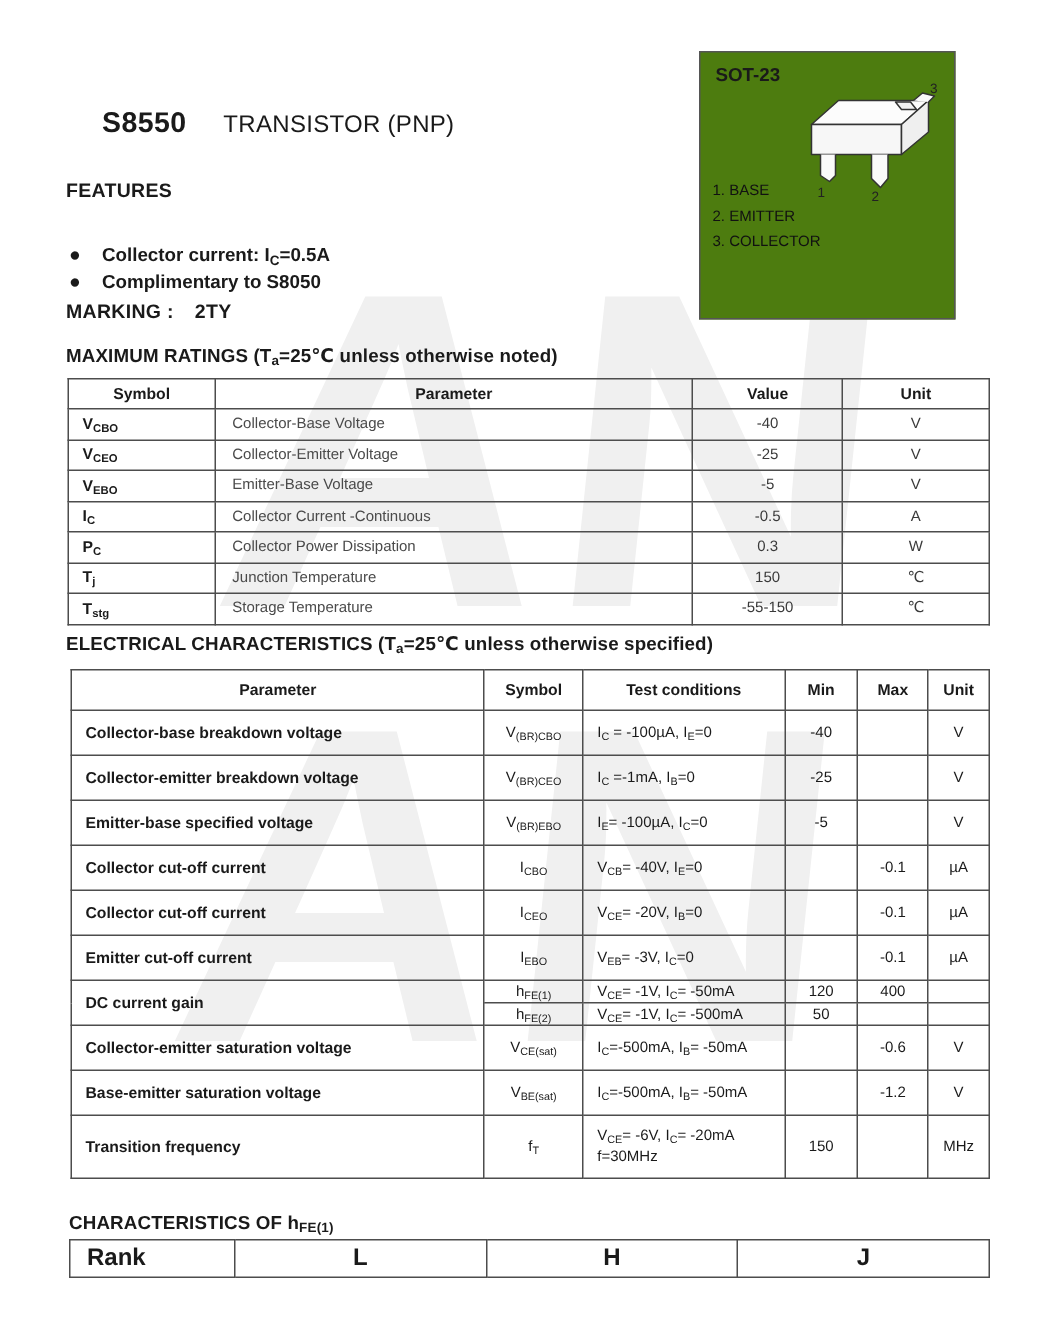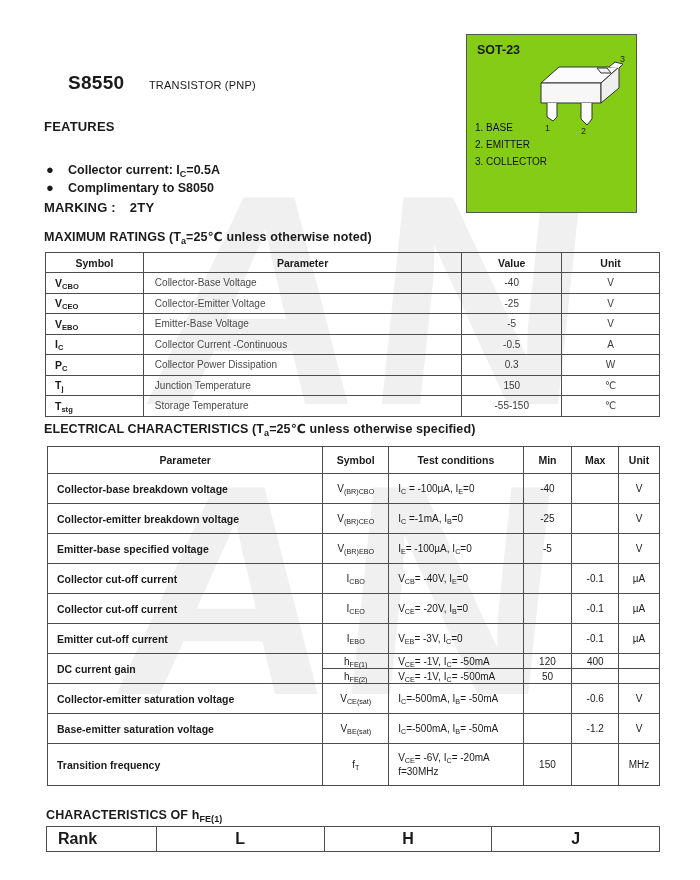--- a/index.html
+++ b/index.html
@@ -31,41 +31,41 @@
     letter-spacing:6px;
   }
   .wm1{left:150px;top:150px;font-size:300px;line-height:300px;transform:skewX(-6deg);}
   .wm2{left:120px;top:440px;font-size:300px;line-height:300px;transform:skewX(-6deg);}
 
   .content{position:relative;z-index:2;}
 
   
   .hdr{position:absolute;left:68px;top:72px;}
   .part-no{font-size:19px;font-weight:bold;letter-spacing:.3px;display:inline-block;}
-  .part-desc{font-size:11px;display:inline-block;margin-left:20px;letter-spacing:.2px;}
+  .part-desc{font-size:16px;display:inline-block;margin-left:20px;letter-spacing:.2px;}
 
   .features-title{position:absolute;left:44px;top:119px;font-size:13px;font-weight:bold;letter-spacing:.2px;}
   .feat{position:absolute;left:46px;font-size:12.5px;font-weight:bold;}
   .feat .bullet{display:inline-block;width:22px;font-size:13px;}
   .f1{top:140px;margin-top:40px;}
   .f2{top:162px;}
 
   .marking{position:absolute;left:44px;top:200px;font-size:13px;font-weight:bold;letter-spacing:.2px;}
   .marking .val{margin-left:14px;}
 
   .maxrat-title{position:absolute;left:44px;top:229px;font-size:12.5px;font-weight:bold;letter-spacing:.1px;}
   .elec-title{position:absolute;left:44px;top:421px;font-size:12.5px;font-weight:bold;letter-spacing:.1px;}
   .class-title{position:absolute;left:46px;top:808px;font-size:12.5px;font-weight:bold;letter-spacing:.1px;}
 
   sub{font-size:.72em;vertical-align:-.28em;line-height:0;}
 
   
   .pkgbox{
     position:absolute;left:466px;top:34px;width:171px;height:179px;
-    border:1px solid #555;background:#84cc16;box-sizing:border-box;
+    border:1px solid #555;background:#4d7c0f;box-sizing:border-box;
   }
   .pkg-title{position:absolute;left:10px;top:8px;font-size:12.5px;font-weight:bold;}
   .pin-list{position:absolute;left:8px;top:84px;font-size:10px;line-height:17px;color:#111;}
   .pkg-svg{position:absolute;left:56px;top:20px;}
 
   
   table{border-collapse:collapse;position:absolute;background:transparent;}
   td,th{border:1px solid #4d4d4d;padding:0;}
 
   

